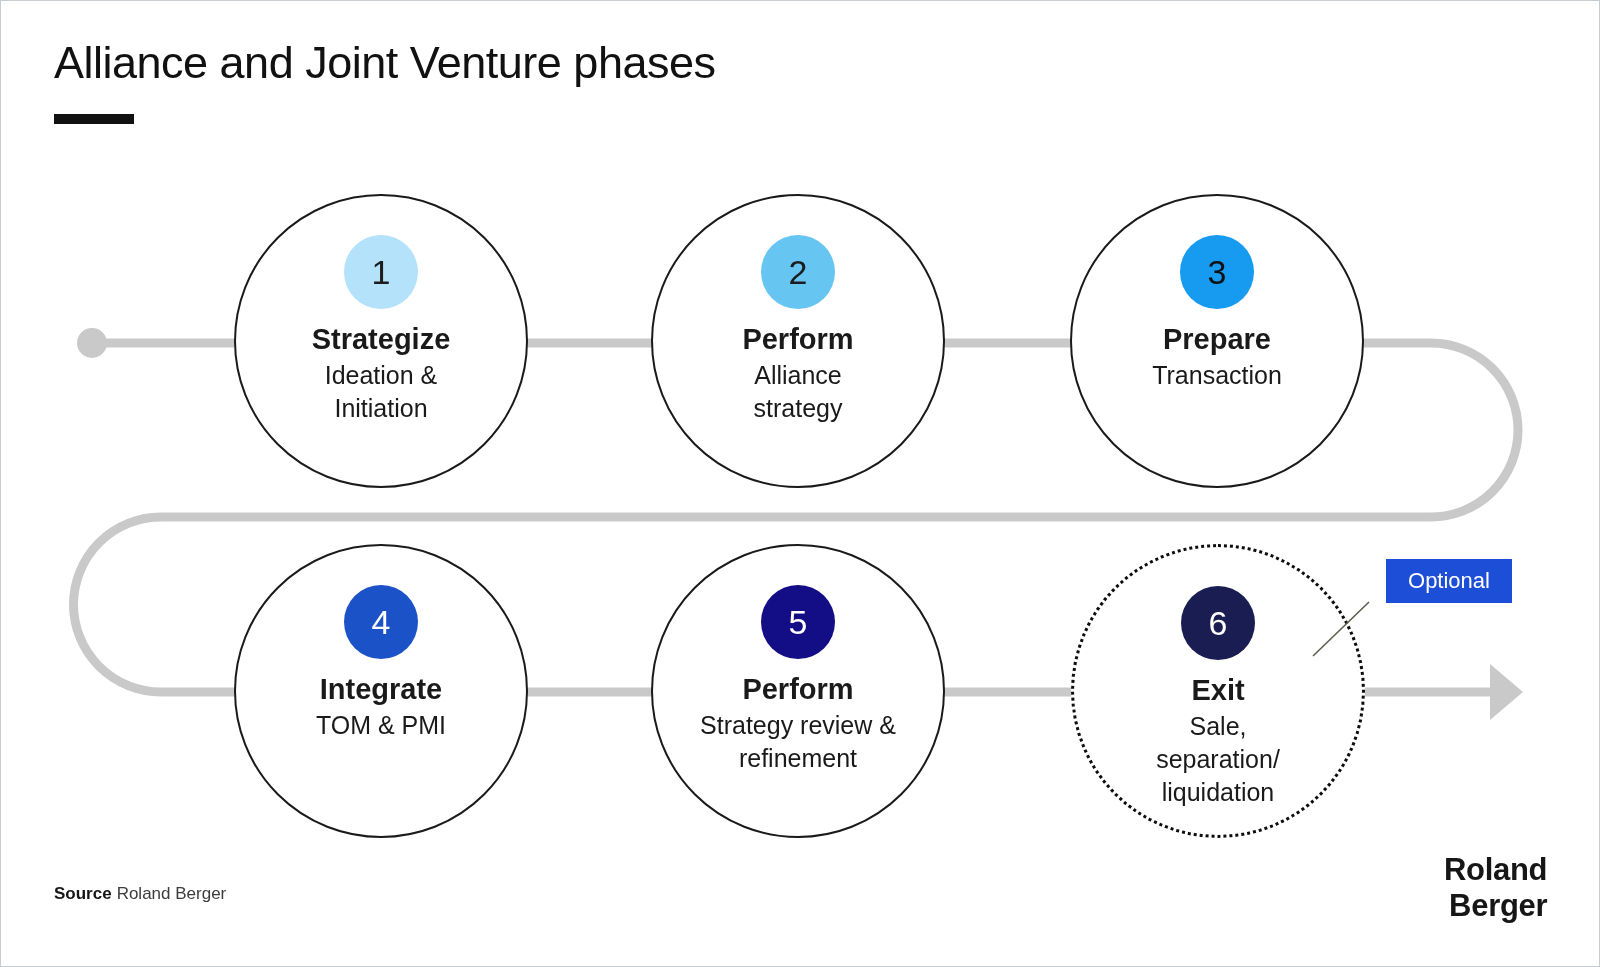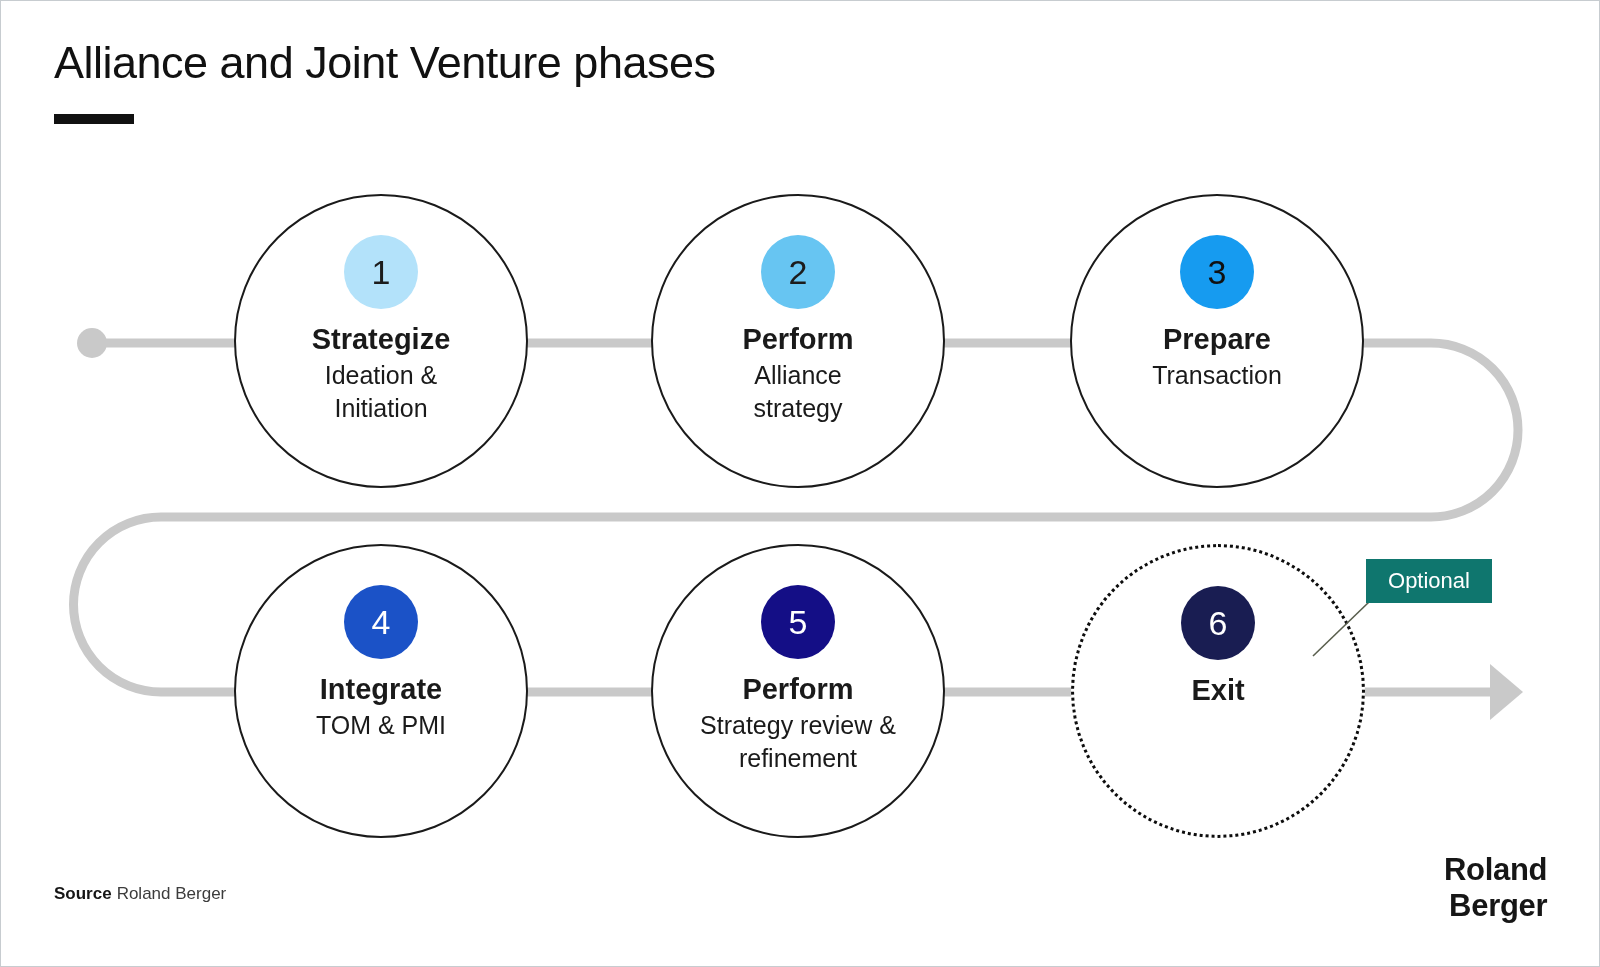--- a/index.html
+++ b/index.html
@@ -174,27 +174,30 @@
     <div class="pname">Perform</div>
     <div class="psub">Strategy review &amp;
 refinement</div>
   </div>
 
   <div class="phase phase-6 dotted">
     <div class="badge" style="background: rgb(25, 29, 82); color: rgb(255, 255, 255);">
       <span>6</span>
     </div>
     <div class="pname">Exit</div>
+    <div class="psub">Sale,
+separation/
+liquidation</div>
   </div>
 
   <svg class="pointer-svg" viewBox="0 0 1600 967" xmlns="http://www.w3.org/2000/svg">
     <line x1="1368" y1="601" x2="1312" y2="655" stroke="#5a5f4e" stroke-width="1.6"></line>
   </svg>
 
-  <div class="optional-badge" style="background: #0f766e;">Optional</div>
+  <div class="optional-badge" style="background: #1d4ed8; margin-left: 20px;">Optional</div>
 
   <div class="source-line">
     <span class="source-label">Source</span><span>Roland Berger</span>
   </div>
 
   <div class="logo">
     <div>Roland</div>
     <div>Berger</div>
   </div>
 

